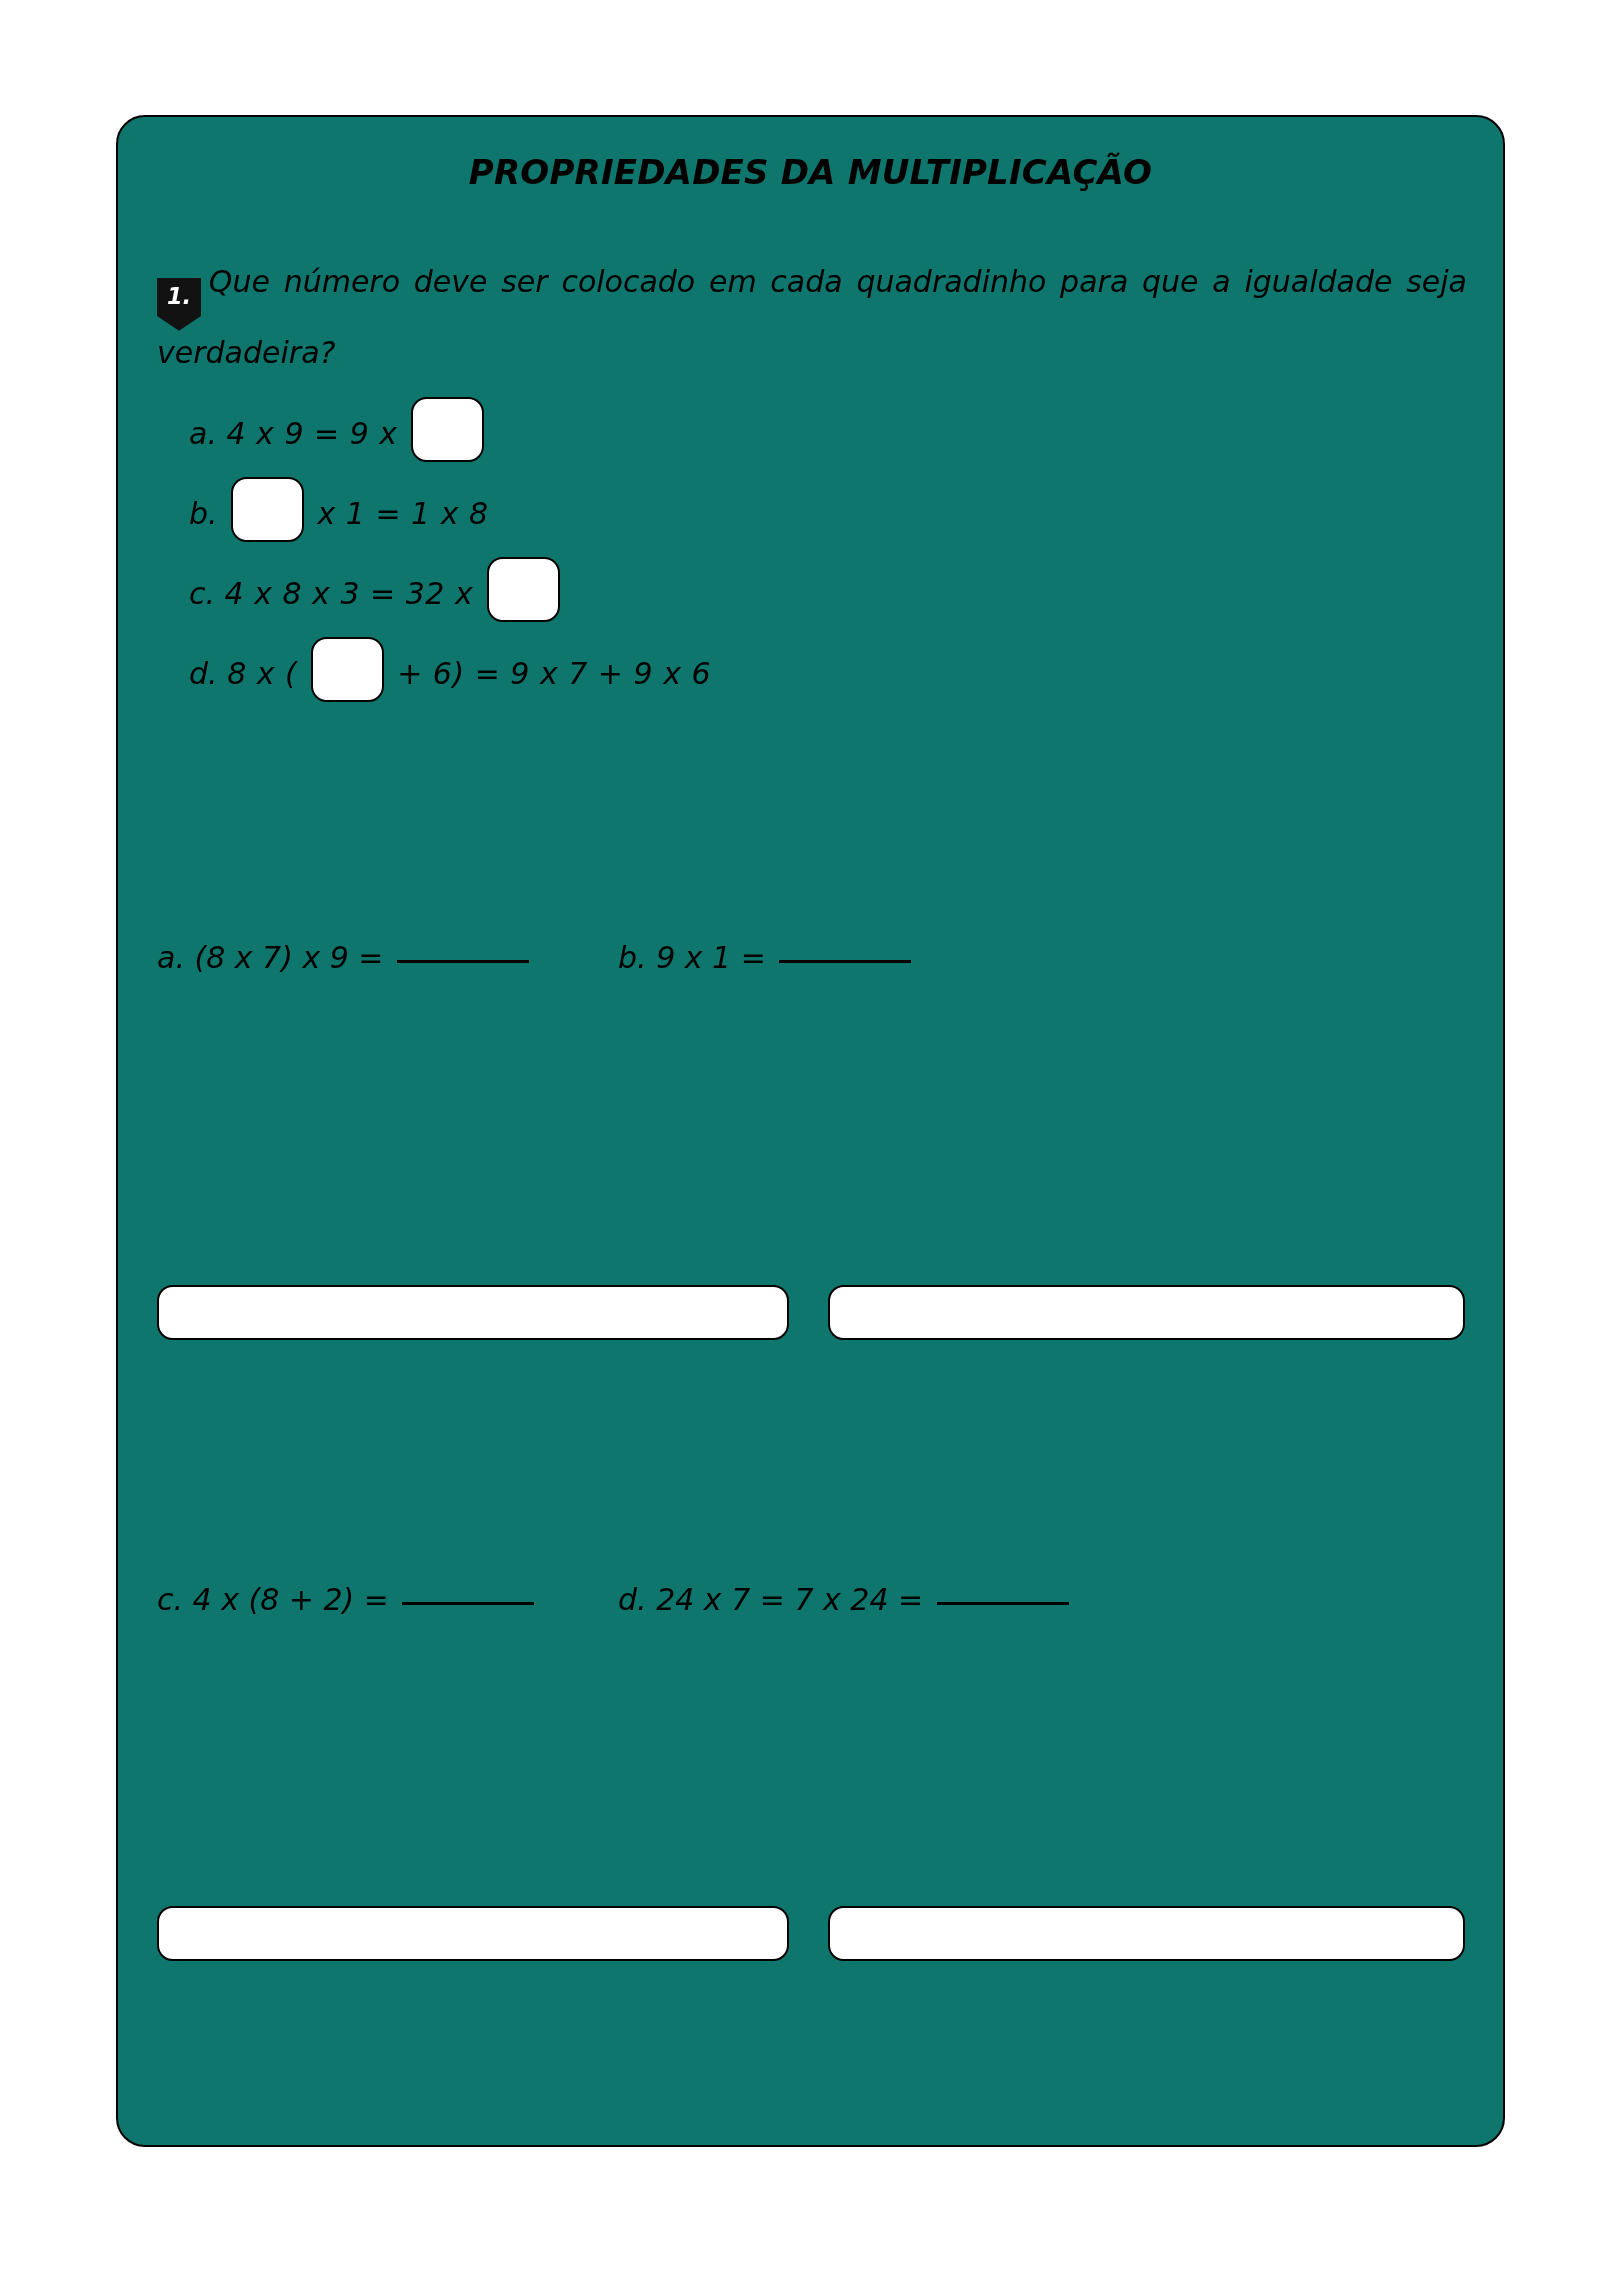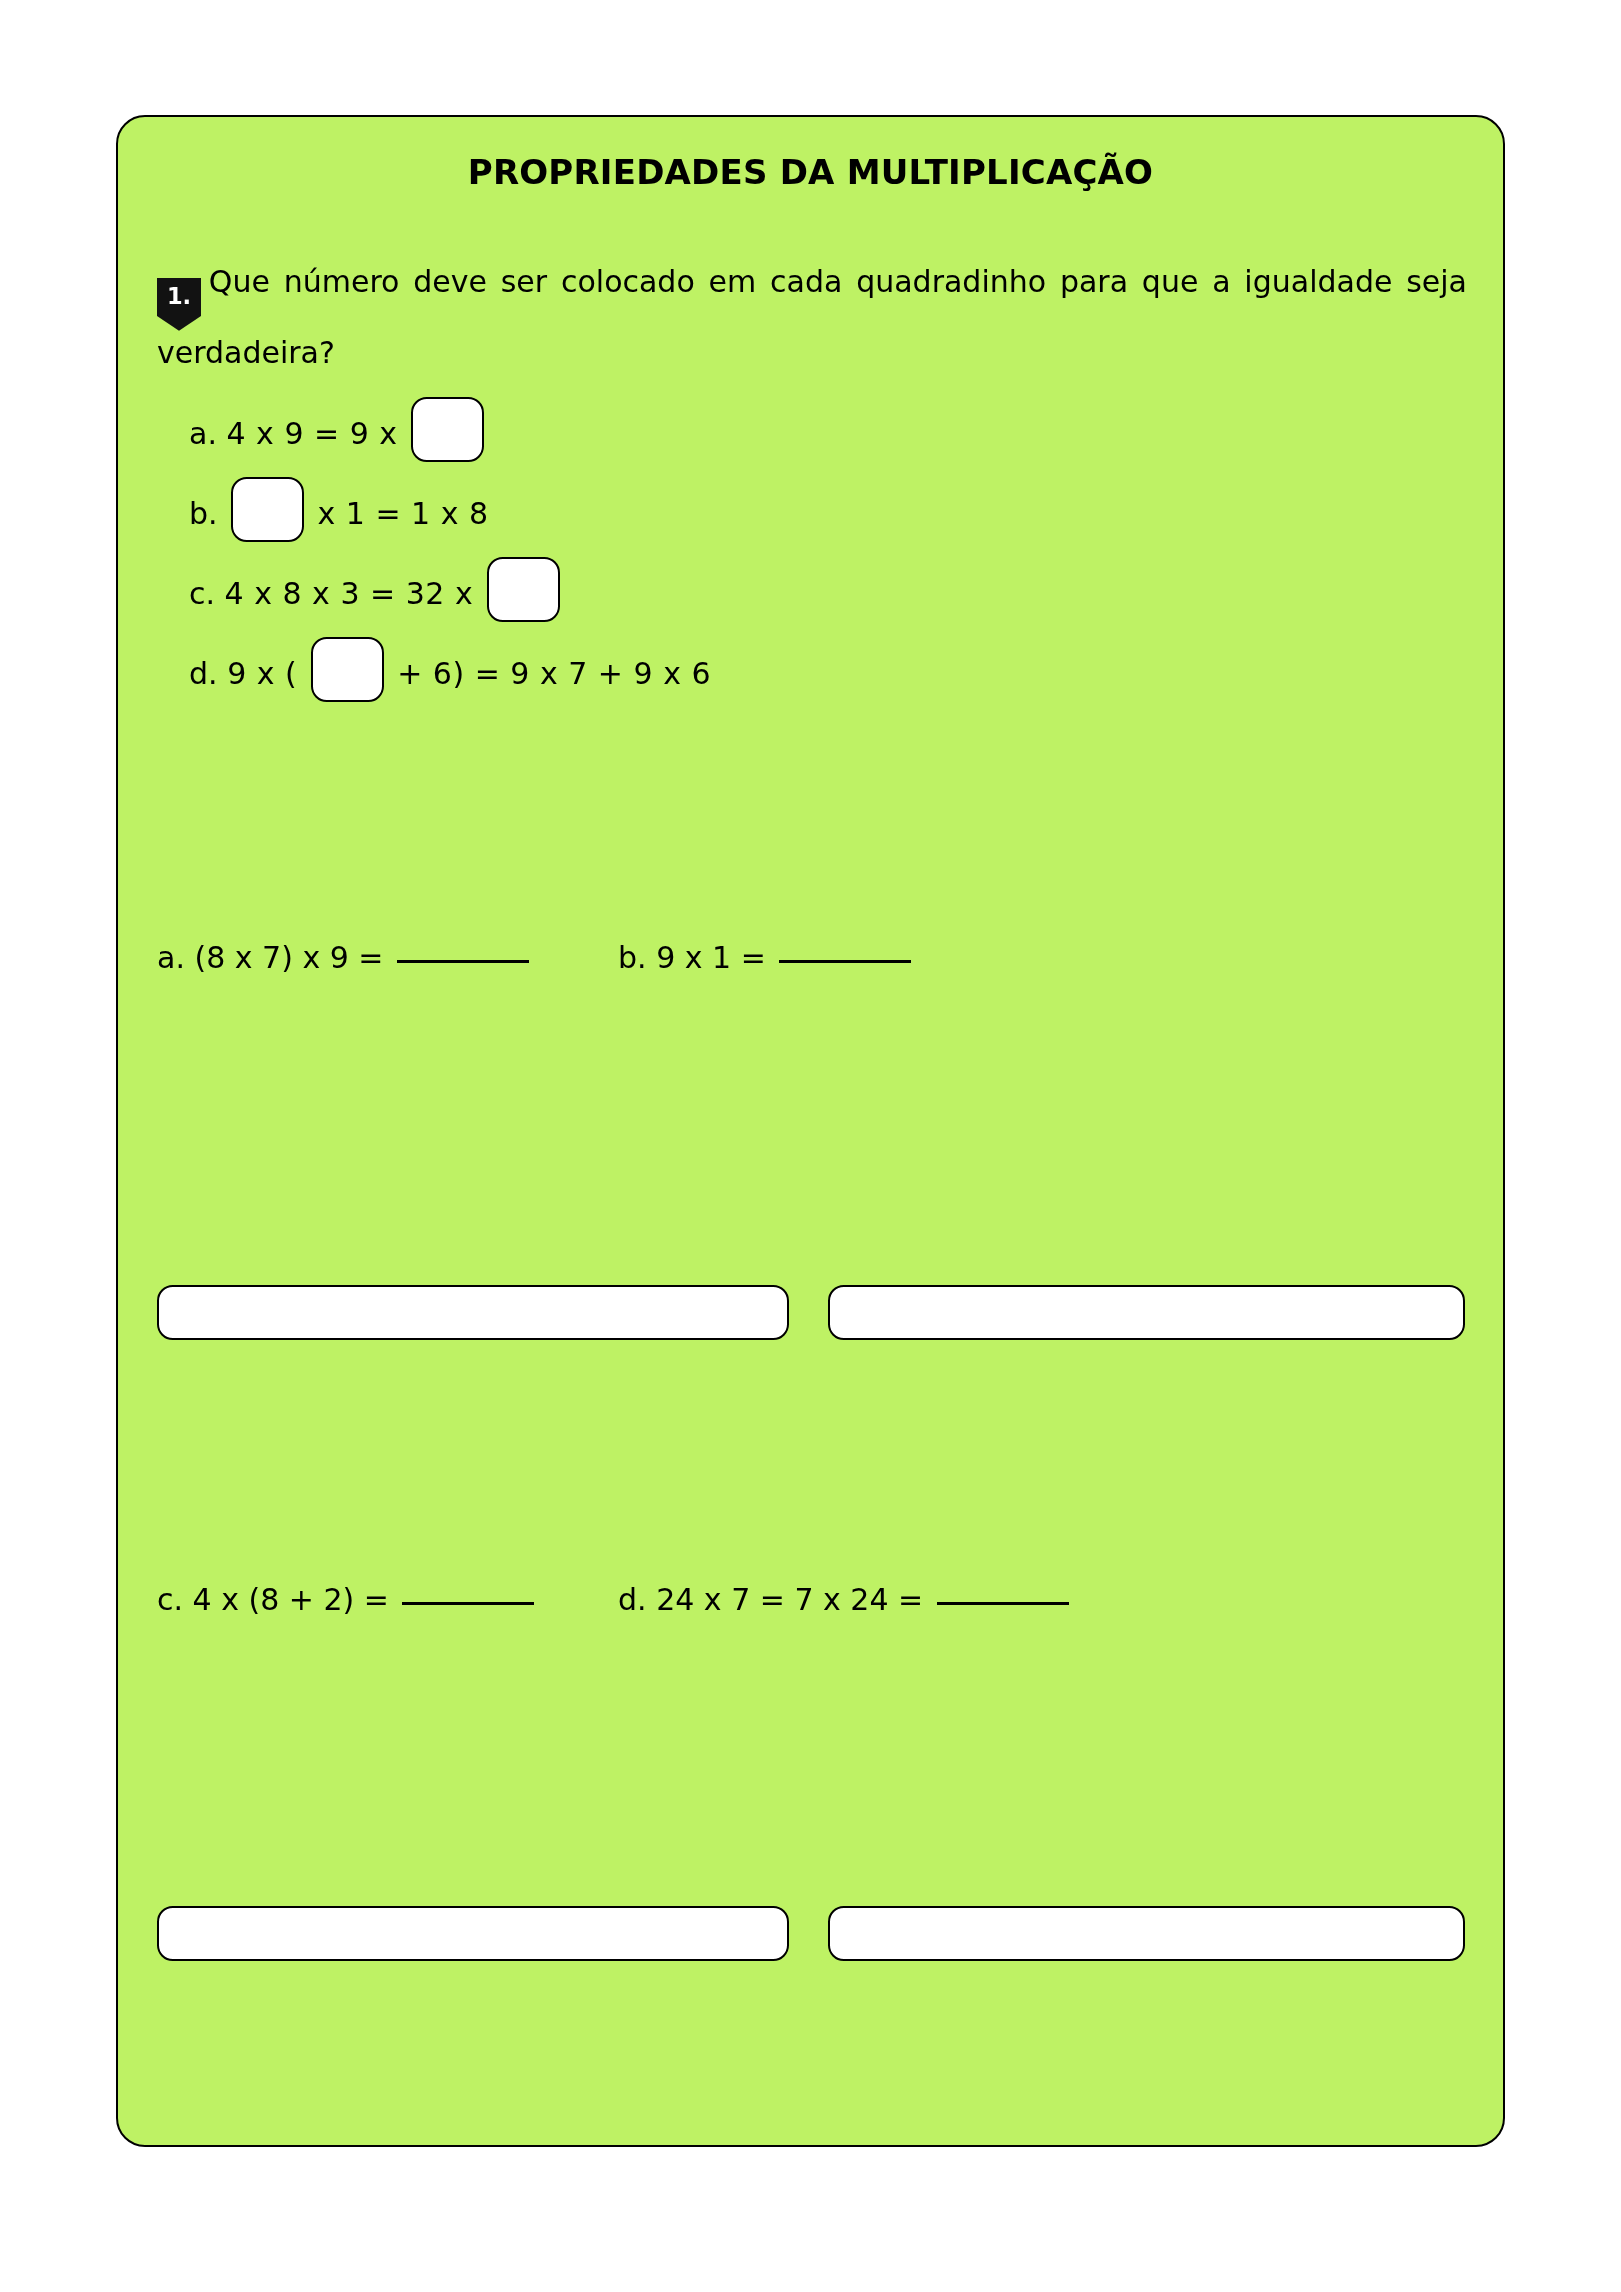--- a/index.html
+++ b/index.html
@@ -19,21 +19,22 @@
   
   .sheet {
     position: absolute;
     left: 116px;
     top: 115px;
     width: 1389px;
     height: 2032px;
     border: 2.9px solid #000000;
     border-radius: 29px;
     box-sizing: border-box;
-    background: #bef264;
+    background: #0f766e;
+    font-style: italic;
   }
 
   .inner {
     position: absolute;
     left: 0;
     top: 0;
     right: 0;
     bottom: 0;
     padding: 0 39px;
   }
@@ -213,21 +214,21 @@
       </div>
 
       <div class="item-row">
         <span class="lbl">c.</span>
         <span class="expr">4 x 8 x 3 = 32 x</span>
         <span class="sqbox"></span>
       </div>
 
       <div class="item-row">
         <span class="lbl">d.</span>
-        <span class="expr">9 x (</span>
+        <span class="expr">8 x (</span>
         <span class="sqbox"></span>
         <span class="expr">+ 6) = 9 x 7 + 9 x 6</span>
       </div>
 
     </div>
 
 
     <div class="ex-row row-ab">
       <div class="ex-cell col-left">
         <span>a.</span>

